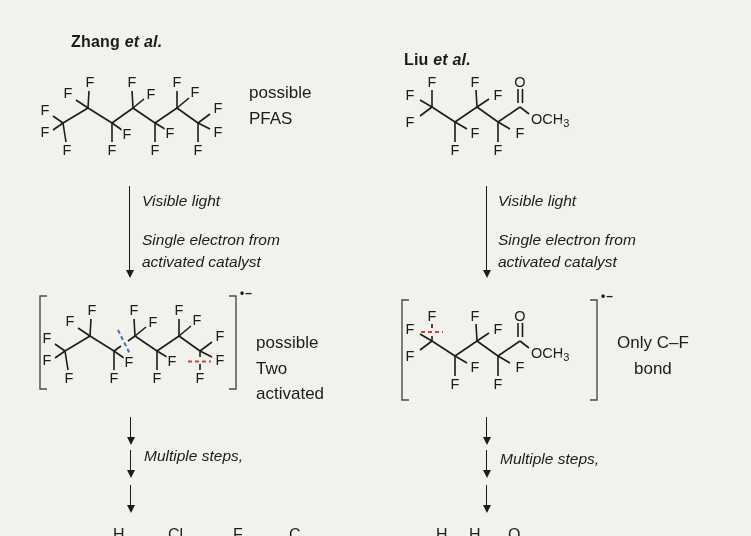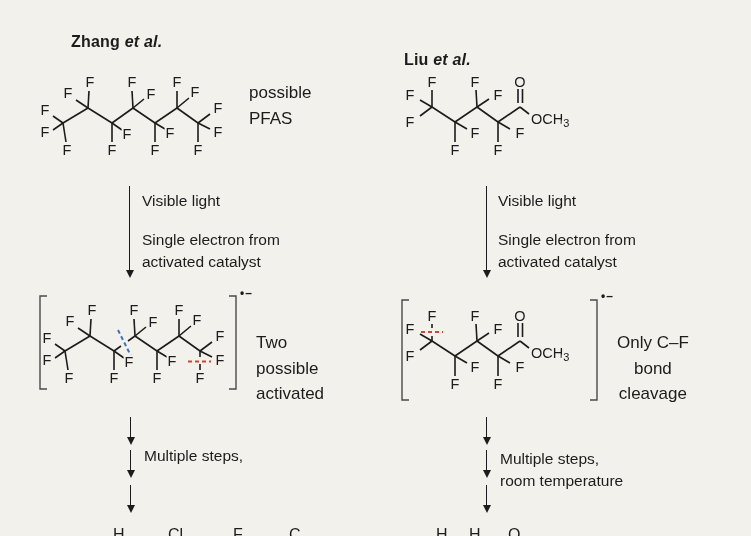--- a/index.html
+++ b/index.html
@@ -2,21 +2,21 @@
 <html><head>
 <meta charset="utf-8">
 <style>
   html,body{margin:0;padding:0;background:#e9e8e1;}
   #canvas{
     position:relative; width:751px; height:536px; overflow:hidden;
     background:#f2f1ec; color:#1c1c1c;
     font-family:"Liberation Sans", sans-serif;
   }
   .abs{position:absolute;}
-  .txt{font-size:15.5px; line-height:22px; white-space:nowrap; color:#1c1c1c;}
+  .txt{font-size:15.5px; line-height:22px; white-space:nowrap; color:#1c1c1c;font-style:italic;}
   .side{font-size:17px; line-height:25.5px; white-space:nowrap;}
   .hdr{font-size:16px; font-weight:bold; white-space:nowrap; letter-spacing:.2px;}
   .arrow{position:absolute; width:0; border-left:1.6px solid #1c1c1c;}
   .arrow::after{
     content:""; position:absolute; bottom:-8px; left:-3.9px;
     width:0; height:0; border:4.6px solid transparent; border-top:8px solid #1c1c1c; border-bottom:none;
   }
   .sup{position:absolute; font-size:12px; font-weight:600; letter-spacing:1px; white-space:nowrap;}
   .frag{position:absolute; top:526px; font-size:16px; white-space:nowrap;}
   svg text{font-family:"Liberation Sans", sans-serif;}
@@ -200,45 +200,43 @@
         <text x="122" y="71" text-anchor="middle" dominant-baseline="central" font-size="14.5" fill="#1c1c1c" stroke="#f2f1ec" stroke-width="4" paint-order="stroke">F</text>
         <text x="100" y="88" text-anchor="middle" dominant-baseline="central" font-size="14.5" fill="#1c1c1c" stroke="#f2f1ec" stroke-width="4" paint-order="stroke">F</text>
         <text x="122" y="20" text-anchor="middle" dominant-baseline="central" font-size="14.5" fill="#1c1c1c" stroke="#f2f1ec" stroke-width="4" paint-order="stroke">O</text>
         <text x="133" y="57" text-anchor="start" dominant-baseline="central" font-size="14.5" fill="#1c1c1c" stroke="#f2f1ec" stroke-width="4" paint-order="stroke"><tspan>OCH</tspan><tspan dy="4" font-size="11">3</tspan></text>
       </svg></div>
 
   <span class="sup" style="left:240px; top:286px;">•–</span>
   <span class="sup" style="left:601px; top:289px;">•–</span>
 
   <div class="abs side" style="left:256px; top:330px;">
+    <div>possible</div>
     <div>Two</div>
-    <div>possible</div>
     <div>activated</div>
   </div>
 
   <div class="abs side" style="left:617px; top:330px;text-align:center;">
     <div>Only C–F</div>
     <div>bond</div>
-    <div>cleavage</div>
   </div>
 
   <div class="arrow" style="left:130px; top:417px; height:20px;"></div>
   <div class="arrow" style="left:130px; top:450px; height:20px;"></div>
   <div class="arrow" style="left:130px; top:485px; height:20px;"></div>
 
   <div class="arrow" style="left:486px; top:417px; height:20px;"></div>
   <div class="arrow" style="left:486px; top:450px; height:20px;"></div>
   <div class="arrow" style="left:486px; top:485px; height:20px;"></div>
 
   <div class="abs txt" style="left:144px; top:445px;">
     <div>Multiple steps,</div>
   </div>
   <div class="abs txt" style="left:500px; top:448px;">
     <div>Multiple steps,</div>
-    <div>room temperature</div>
   </div>
 
   <div id="fragments">
       <span class="frag" style="left: 113px;">H</span>
       <span class="frag" style="left: 168px;">Cl</span>
       <span class="frag" style="left: 233px;">F</span>
       <span class="frag" style="left: 289px;">C</span>
       <span class="frag" style="left: 436px;">H</span>
       <span class="frag" style="left: 469px;">H</span>
       <span class="frag" style="left: 508px;">O</span>

